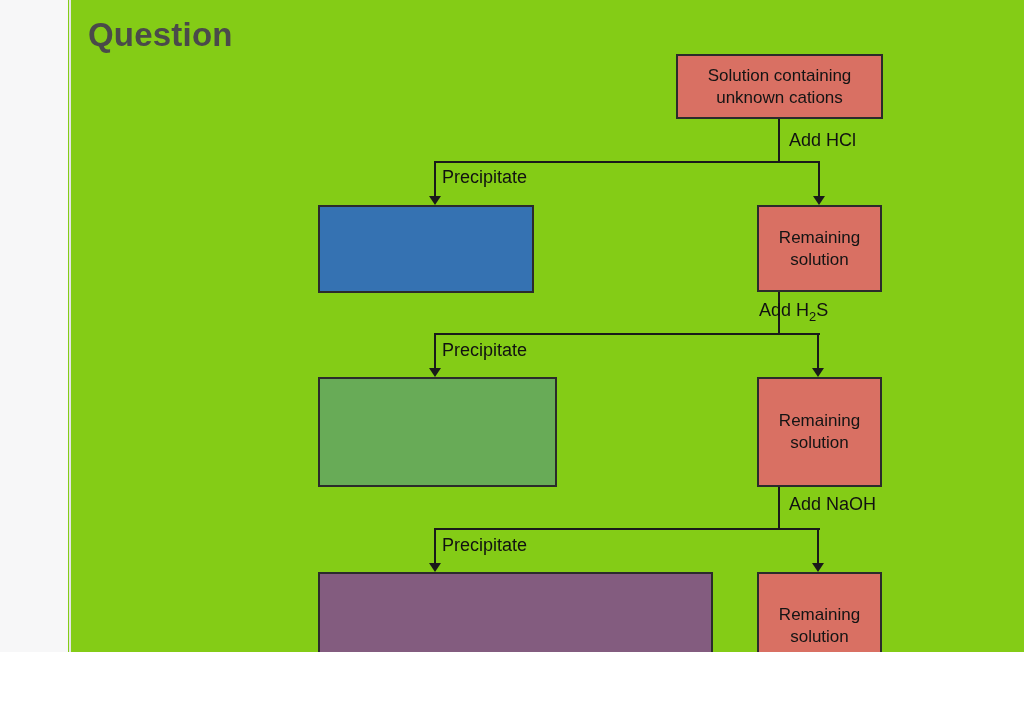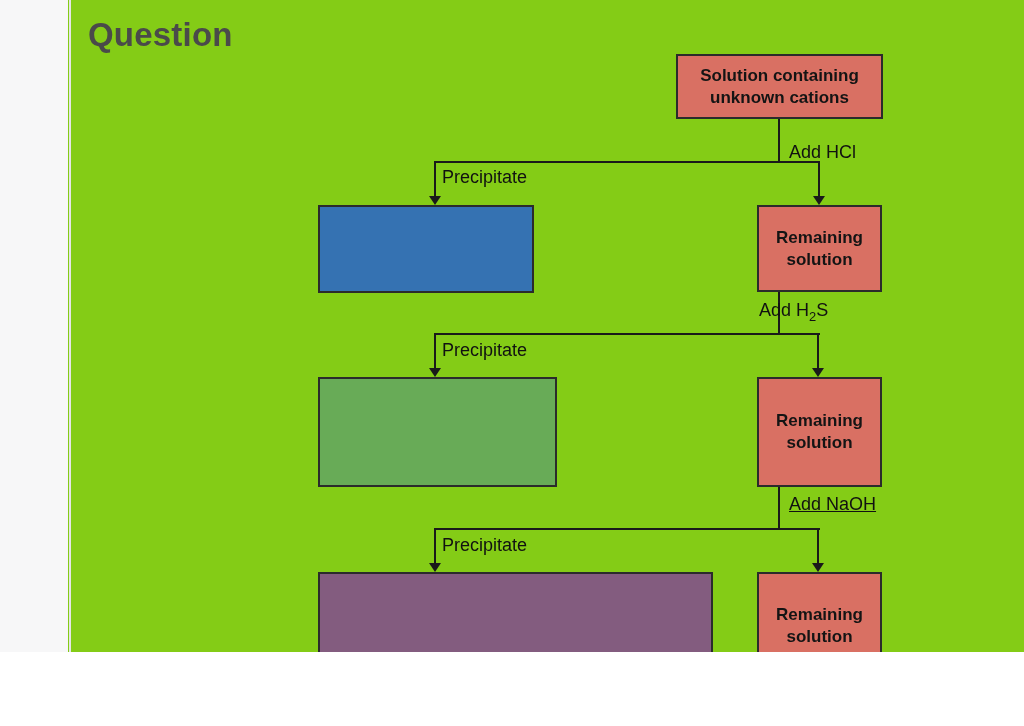--- a/index.html
+++ b/index.html
@@ -14,21 +14,21 @@
     font-weight:600;color:#4a4a4a;letter-spacing:0.2px;
   }
   .footer-bar{
     position:absolute;left:0;top:719px;width:1024px;height:7px;
     background:#ececec;border-top:1px solid #cfcfcf;box-sizing:border-box;
   }
   .diagram{position:absolute;left:0;top:0;width:1024px;height:695px;overflow:hidden;}
   .node{
     position:absolute;box-sizing:border-box;border:2px solid #2b2b2b;
     display:flex;align-items:center;justify-content:center;text-align:center;
-    font-size:17px;line-height:22px;color:#141414;padding:16px 6px;font-weight:bold;
+    font-size:17px;line-height:22px;color:#141414;padding:16px 6px;
   }
   .edge-line{position:absolute;background:#1a1a1a;}
   .arrowhead{
     position:absolute;width:0;height:0;
     border-left:6px solid transparent;border-right:6px solid transparent;
     border-top:9px solid #1a1a1a;
   }
   .edge-label{position:absolute;font-size:18px;line-height:22px;color:#111;white-space:nowrap;}
   .edge-label sub{font-size:0.72em;line-height:0;}
 </style>
@@ -89,37 +89,37 @@
     </div>
 
     <div class="node" style="left: 318px; top: 572px; width: 395px; height: 110px; background-color: rgb(131, 92, 127);">
       <span></span>
     </div>
 
     <div class="node" style="left: 757px; top: 572px; width: 125px; height: 108px; background-color: rgb(217, 112, 99);">
       <span>Remaining solution</span>
     </div>
 
-    <div class="edge-label" style="left:789px;top:129px;margin-top:12px;">
+    <div class="edge-label" style="left:789px;top:129px;">
       <span>Add HCl</span>
     </div>
 
     <div class="edge-label" style="left:442px;top:166px;">
       <span>Precipitate</span>
     </div>
 
     <div class="edge-label" style="left:759px;top:299px;">
       <span>Add H</span><sub>2</sub><span>S</span>
     </div>
 
     <div class="edge-label" style="left:442px;top:339px;">
       <span>Precipitate</span>
     </div>
 
-    <div class="edge-label" style="left:789px;top:493px;text-decoration:underline;">
+    <div class="edge-label" style="left:789px;top:493px;">
       <span>Add NaOH</span>
     </div>
 
     <div class="edge-label" style="left:442px;top:534px;">
       <span>Precipitate</span>
     </div>
 
     <div class="edge-label" style="left:787px;top:684px;">
       <span>Add (NH</span><sub>4</sub><span>)</span><sub>2</sub><span>HPO</span><sub>4</sub><span> and NH</span><sub>3</sub>
     </div>

